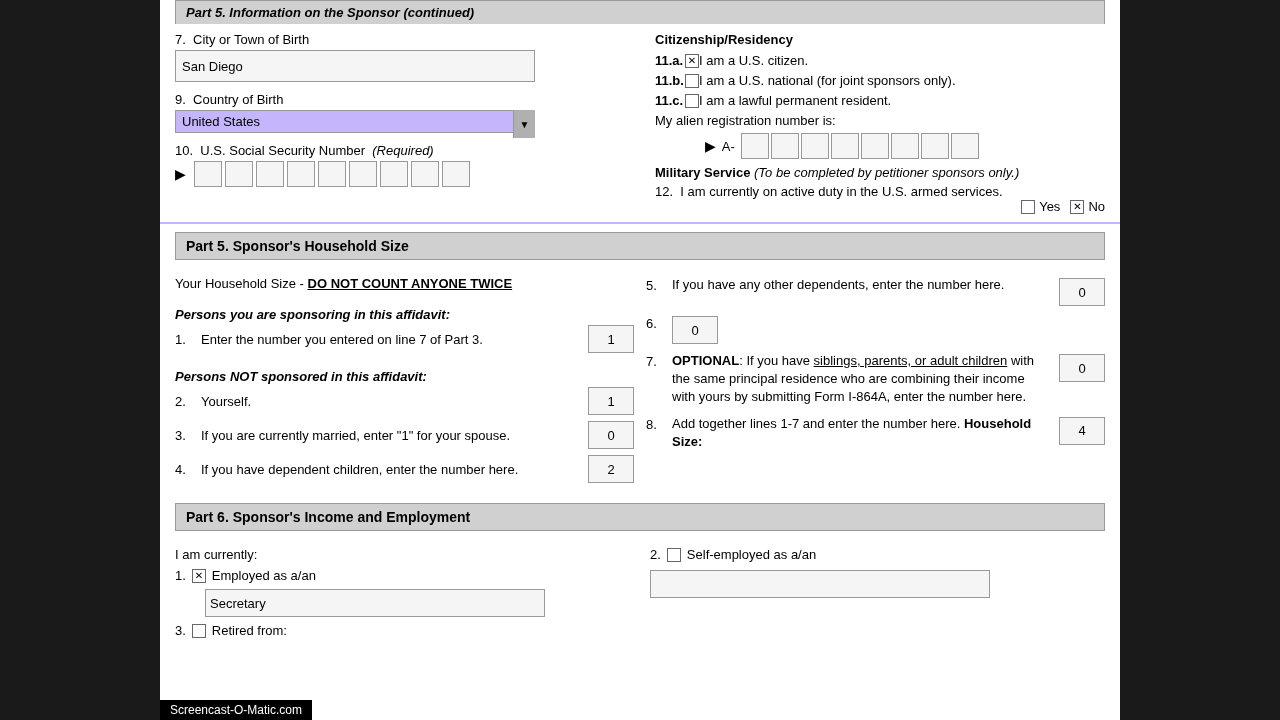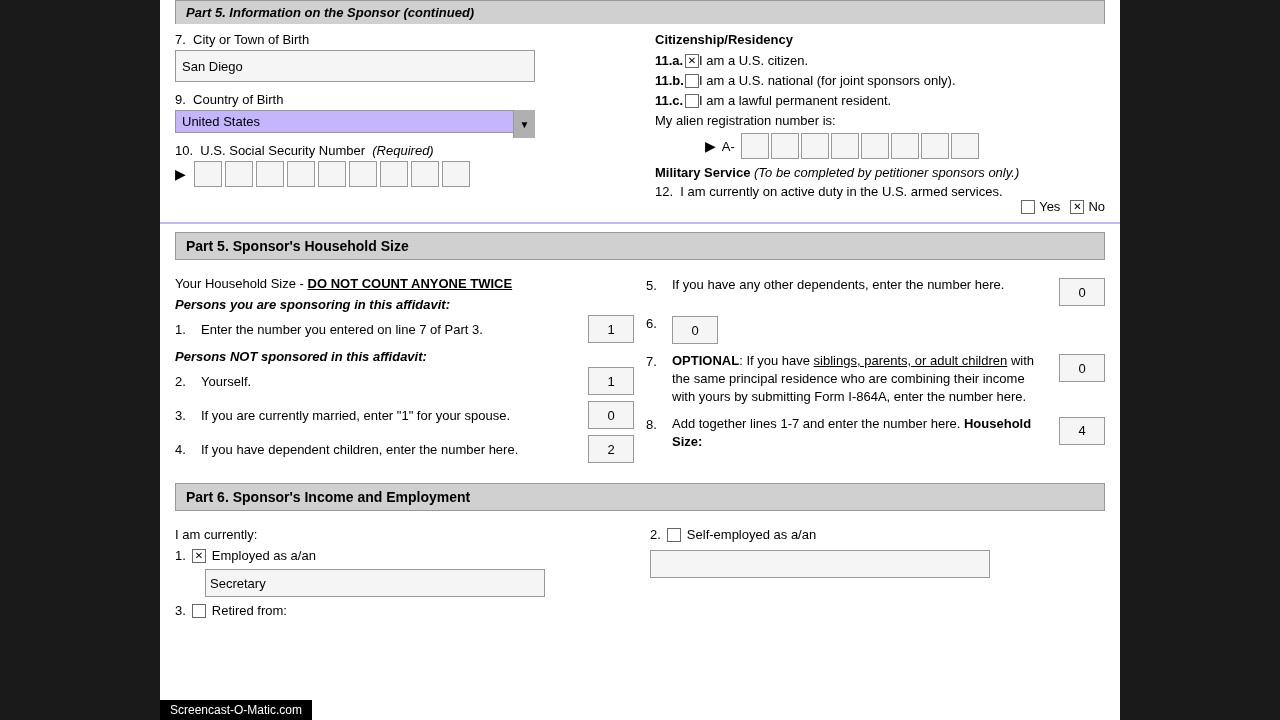--- a/index.html
+++ b/index.html
@@ -186,21 +186,21 @@
       font-size: 13px;
       margin-bottom: 4px;
     }
     .do-not-count {
       text-decoration: underline;
       font-weight: bold;
     }
     .italic-bold {
       font-style: italic;
       font-weight: bold;
-      margin: 6px 0 3px 0;
+      margin: 16px 0 3px 0;
     }
     .numbered-row {
       display: flex;
       align-items: center;
       gap: 8px;
       margin-bottom: 6px;
     }
     .row-number {
       min-width: 18px;
       font-weight: normal;

